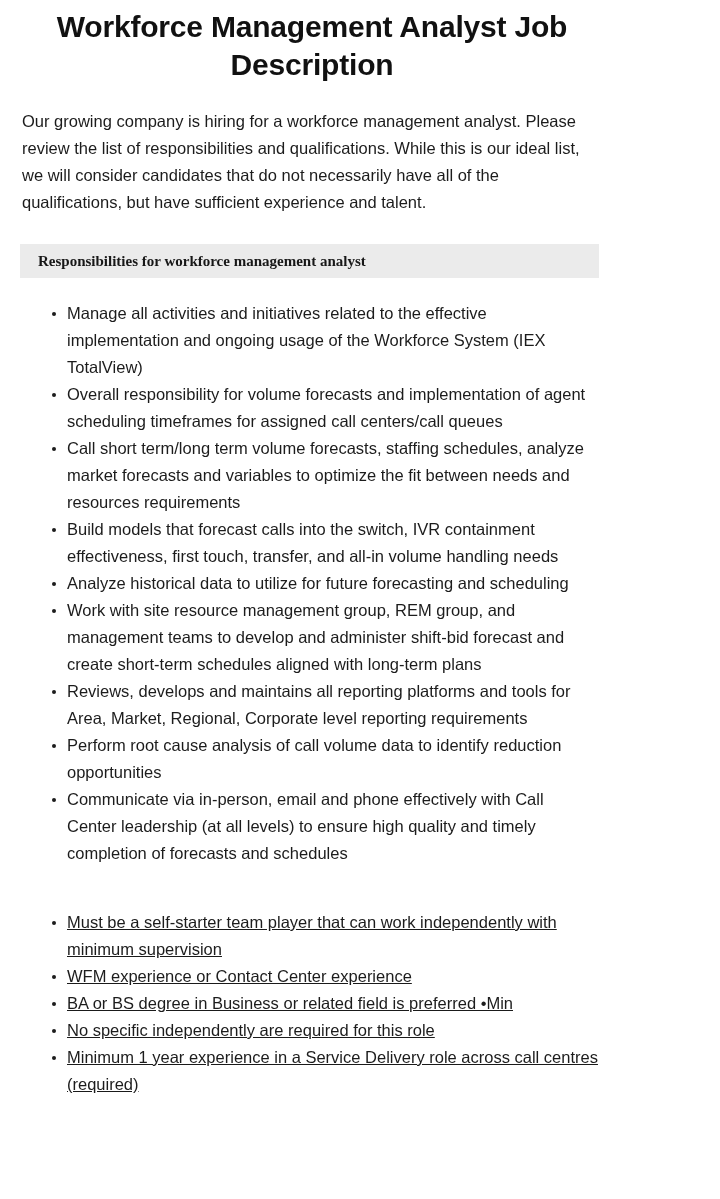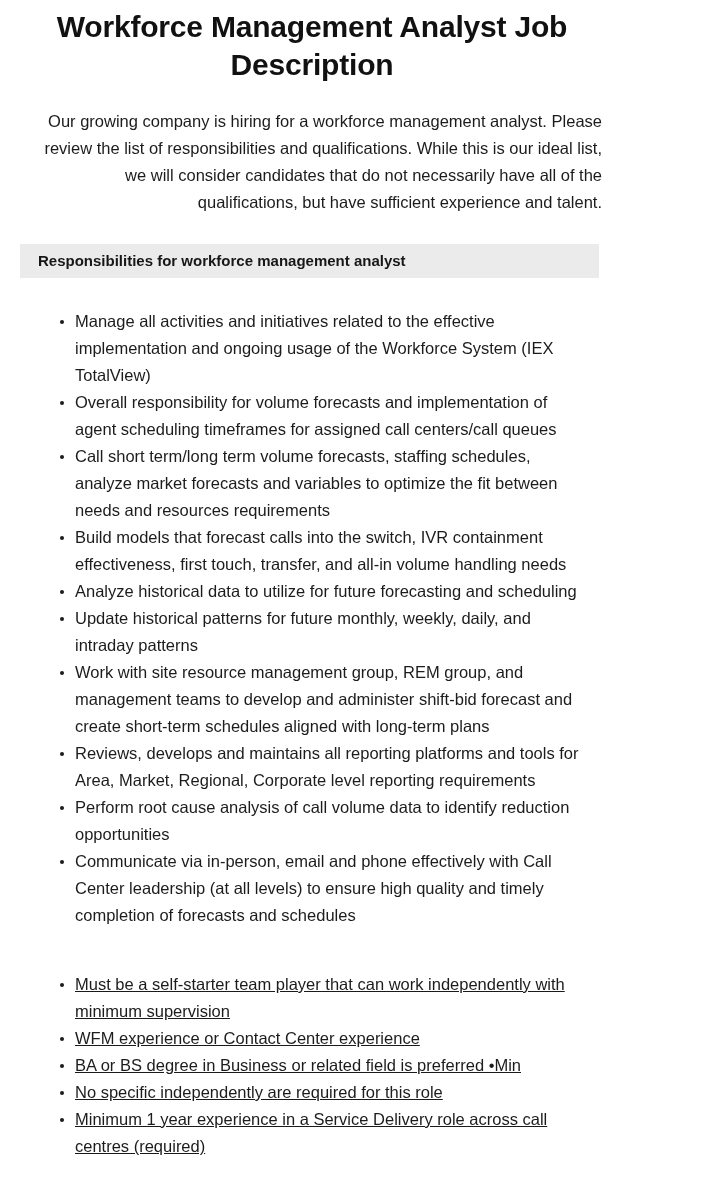--- a/index.html
+++ b/index.html
@@ -34,40 +34,41 @@
     color: #111111;
   }
 
   
   .intro {
     margin: 0;
     padding: 24px 22px 0 22px;
     font-size: 16.5px;
     line-height: 27px;
     color: #1c1c1c;
-    text-align: right;
+    text-align: left;
   }
 
   
   .section {
     margin-top: 28px;
   }
   .section-header {
     background: #ebebeb;
     margin: 0 25px 0 20px;
     padding: 8px 0 8px 18px;
     font-size: 15px;
     line-height: 18px;
     font-weight: 700;
     color: #171717;
+    font-family: Liberation Serif, serif;
   }
 
   .bullet-list {
     list-style: none;
-    margin: 16px;
+    margin: 8px;
     padding: 14px 24px 0 44px;
   }
   .bullet-list li {
     position: relative;
     padding-left: 15px;
     margin: 0 0 0 0;
     font-size: 16.5px;
     line-height: 27px;
     color: #1c1c1c;
   }
@@ -99,21 +100,20 @@
   <p class="intro">Our growing company is hiring for a workforce management analyst. Please review the list of responsibilities and qualifications. While this is our ideal list, we will consider candidates that do not necessarily have all of the qualifications, but have sufficient experience and talent.</p>
 
   <div class="section section-responsibilities">
     <div class="section-header">Responsibilities for workforce management analyst</div>
     <ul class="bullet-list">
         <li>Manage all activities and initiatives related to the effective implementation and ongoing usage of the Workforce System (IEX TotalView)</li>
         <li>Overall responsibility for volume forecasts and implementation of agent scheduling timeframes for assigned call centers/call queues</li>
         <li>Call short term/long term volume forecasts, staffing schedules, analyze market forecasts and variables to optimize the fit between needs and resources requirements</li>
         <li>Build models that forecast calls into the switch, IVR containment effectiveness, first touch, transfer, and all-in volume handling needs</li>
         <li>Analyze historical data to utilize for future forecasting and scheduling</li>
-        <li>Update historical patterns for future monthly, weekly, daily, and intraday patterns</li>
         <li>Work with site resource management group, REM group, and management teams to develop and administer shift-bid forecast and create short-term schedules aligned with long-term plans</li>
         <li>Reviews, develops and maintains all reporting platforms and tools for Area, Market, Regional, Corporate level reporting requirements</li>
         <li>Perform root cause analysis of call volume data to identify reduction opportunities</li>
         <li>Communicate via in-person, email and phone effectively with Call Center leadership (at all levels) to ensure high quality and timely completion of forecasts and schedules</li>
       </ul>
   </div>
 
   <div class="section section-qualifications">
     <ul class="bullet-list">
         <li>Must be a self-starter team player that can work independently with minimum supervision</li>

